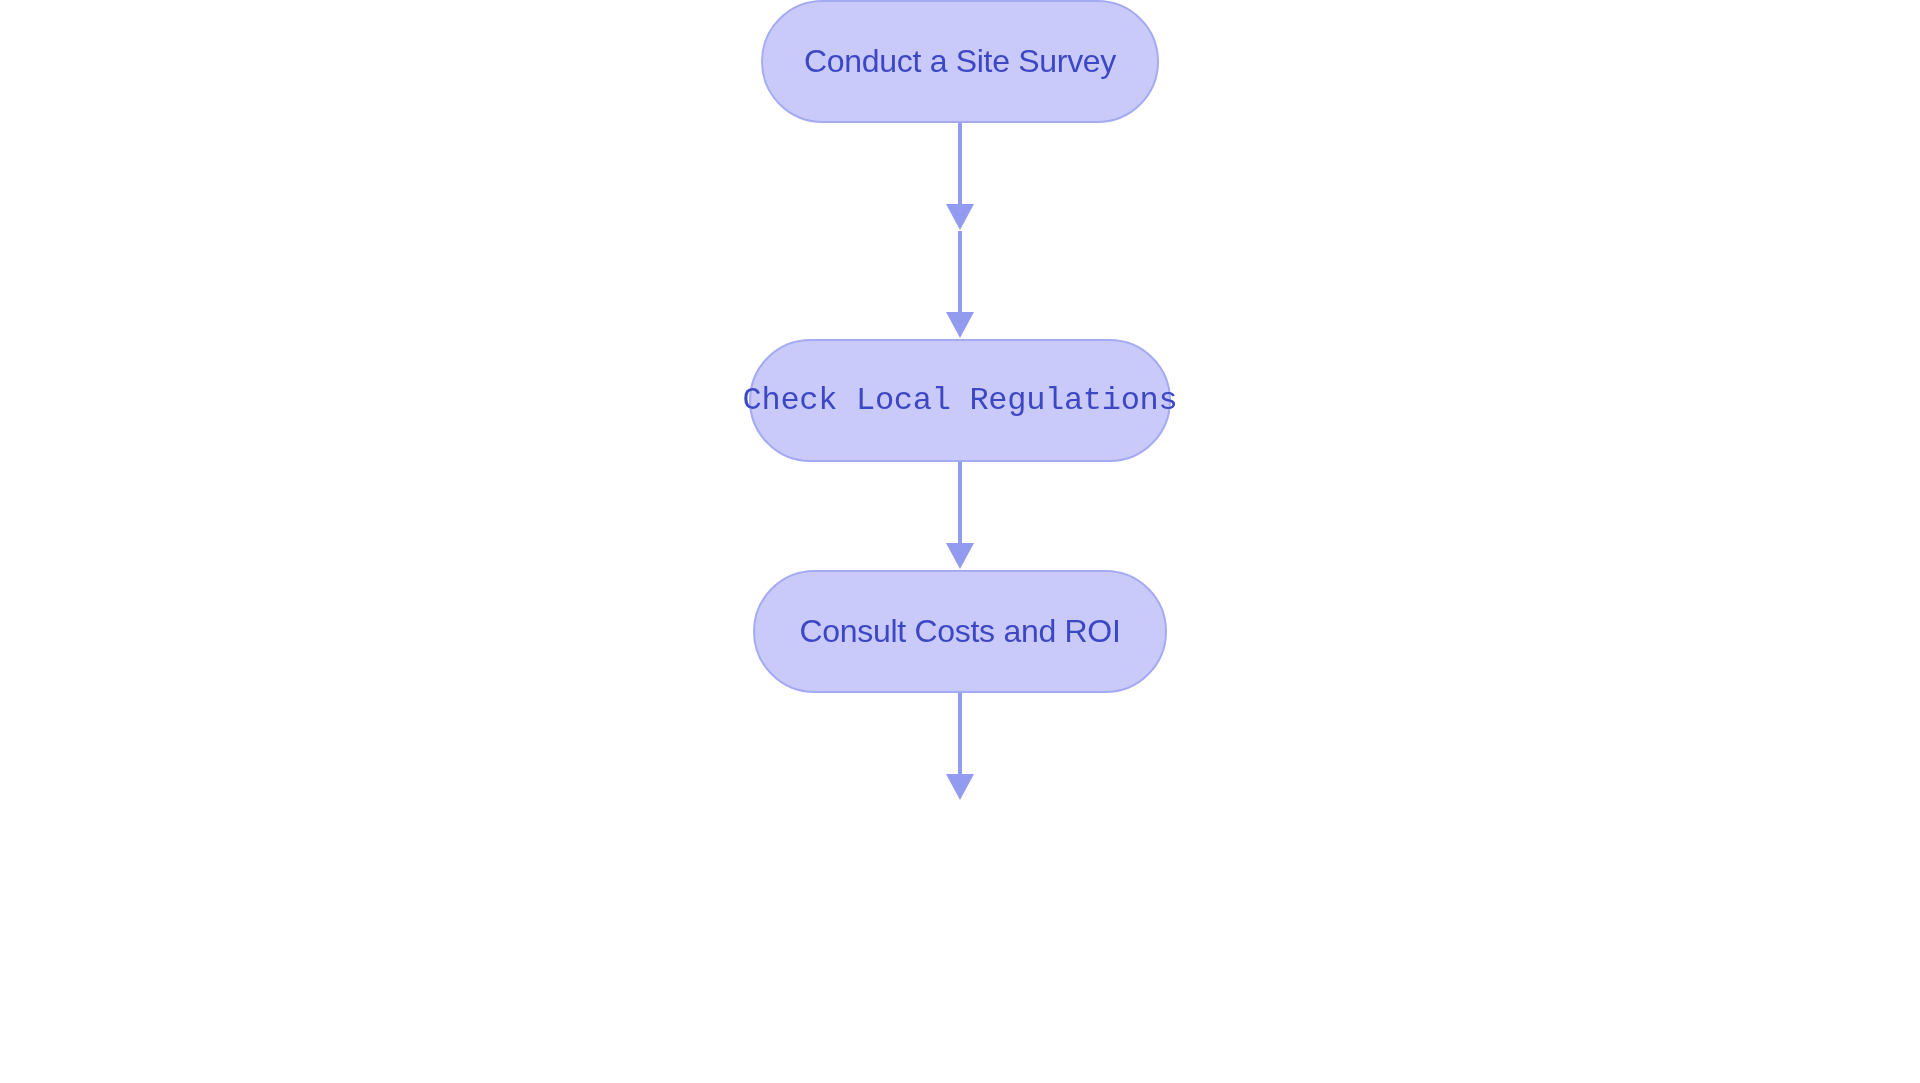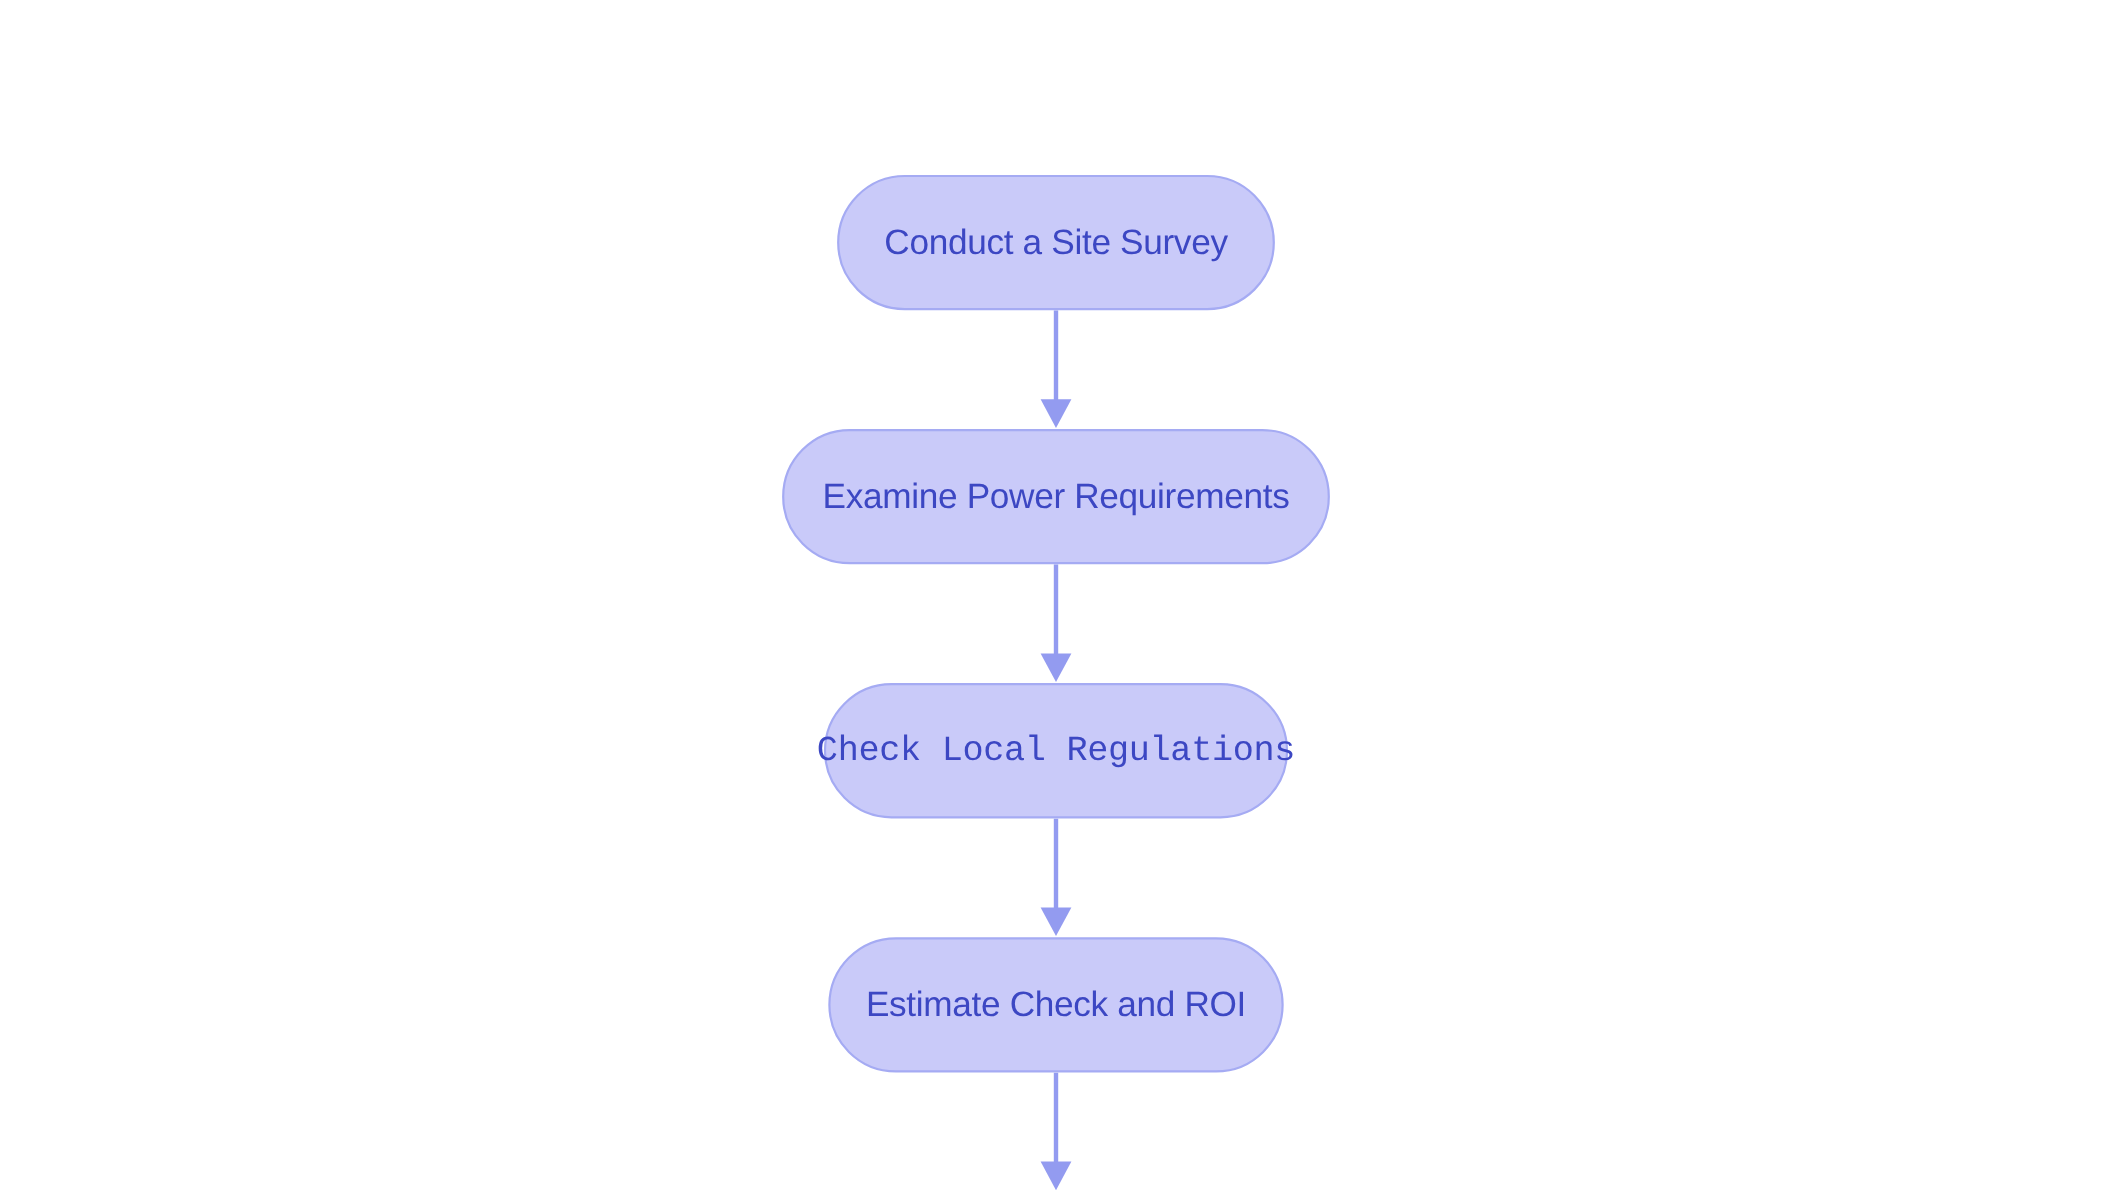--- a/index.html
+++ b/index.html
@@ -11,23 +11,21 @@
     overflow: hidden;
     font-family: "Liberation Sans", sans-serif;
   }
   .canvas {
     position: relative;
     width: 1920px;
     height: 1083px;
     display: flex;
     flex-direction: column;
     align-items: center;
-    padding-top: 15px;
     box-sizing: border-box;
-    justify-content: flex-end;
   }
   .flow-node {
     height: 123px;
     box-sizing: border-box;
     background: #c9caf9;
     border: 2px solid #a5abf3;
     border-radius: 62px;
     display: flex;
     align-items: center;
     justify-content: center;
@@ -57,40 +55,37 @@
 
   <div class="flow-node n1">
     <span>Conduct a Site Survey</span>
   </div>
 
   <svg class="connector" viewBox="0 0 36 108" xmlns="http://www.w3.org/2000/svg">
     <line x1="18" y1="0" x2="18" y2="86" stroke="#939bf0" stroke-width="4"></line>
     <polygon points="4,81 32,81 18,107" fill="#939bf0"></polygon>
   </svg>
 
-  <div class="flow-node n2">
-    <span>Examine Power Requirements</span>
-  </div>
 
   <svg class="connector" viewBox="0 0 36 108" xmlns="http://www.w3.org/2000/svg">
     <line x1="18" y1="0" x2="18" y2="86" stroke="#939bf0" stroke-width="4"></line>
     <polygon points="4,81 32,81 18,107" fill="#939bf0"></polygon>
   </svg>
 
   <div class="flow-node n3">
     <span>Check Local Regulations</span>
   </div>
 
   <svg class="connector" viewBox="0 0 36 108" xmlns="http://www.w3.org/2000/svg">
     <line x1="18" y1="0" x2="18" y2="86" stroke="#939bf0" stroke-width="4"></line>
     <polygon points="4,81 32,81 18,107" fill="#939bf0"></polygon>
   </svg>
 
   <div class="flow-node n4">
-    <span>Estimate Check and ROI</span>
+    <span>Consult Costs and ROI</span>
   </div>
 
   <svg class="connector" viewBox="0 0 36 108" xmlns="http://www.w3.org/2000/svg">
     <line x1="18" y1="0" x2="18" y2="86" stroke="#939bf0" stroke-width="4"></line>
     <polygon points="4,81 32,81 18,107" fill="#939bf0"></polygon>
   </svg>
 
 
 </div>
 

